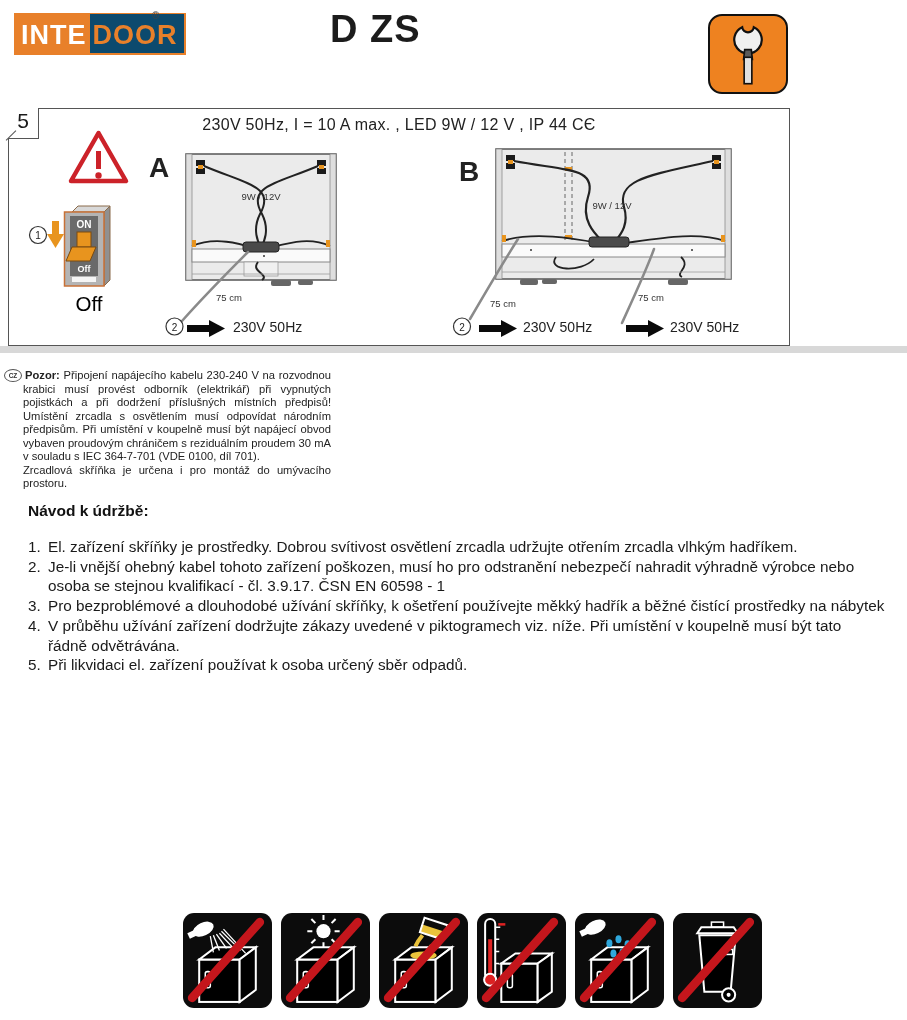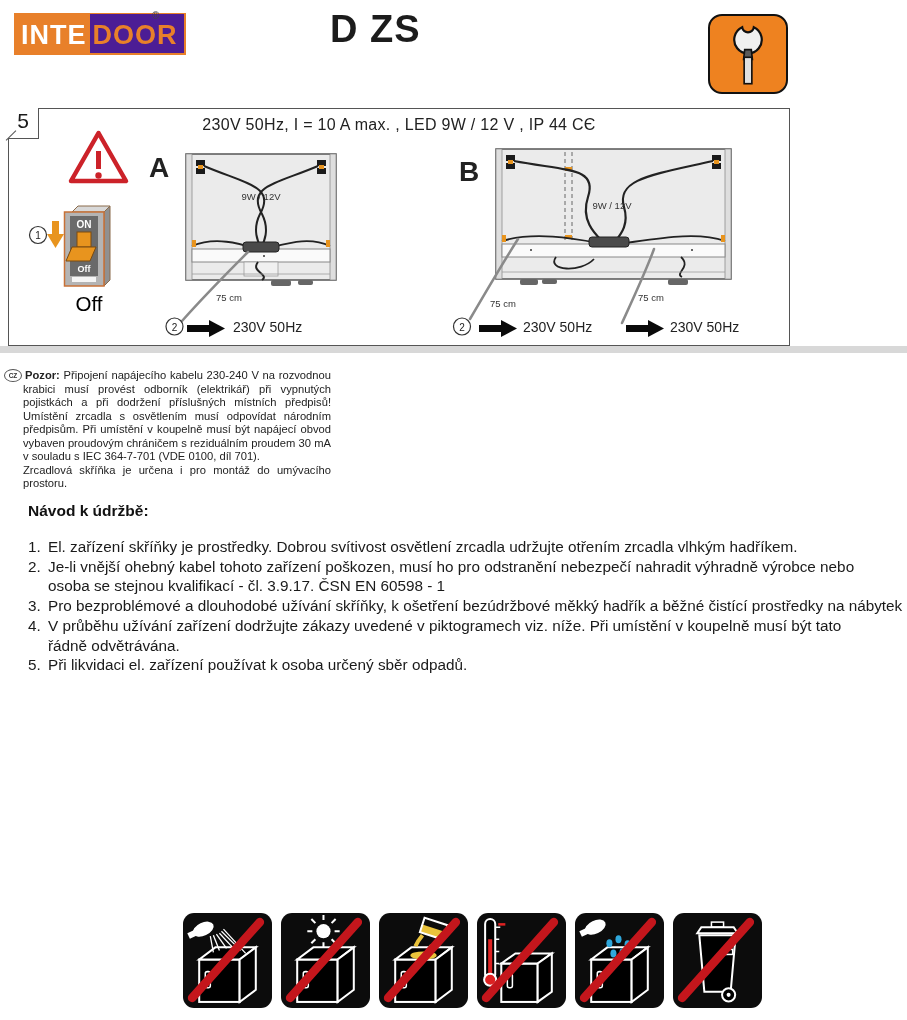--- a/index.html
+++ b/index.html
@@ -6,21 +6,21 @@
   body{
     width:907px;height:1020px;position:relative;overflow:hidden;
     background:#ffffff;color:#1a1a1a;
     font-family:"Liberation Sans", sans-serif;
   }
   .abs{position:absolute;}
 
   
   .logo{left:14px;top:13px;display:inline-flex;align-items:flex-end;border:2px solid #e8802a;height:38px;}
   .logo-inte{background:#e8802a;color:#fff;font-weight:bold;font-size:27px;letter-spacing:1px;padding:3px 3px 0 5px;line-height:36px;}
-  .logo-door{background:#4c1d95;color:#e8802a;font-weight:bold;font-size:27px;letter-spacing:1px;padding:3px 6px 0 3px;line-height:36px;}
+  .logo-door{background:#0c4a6e;color:#e8802a;font-weight:bold;font-size:27px;letter-spacing:1px;padding:3px 6px 0 3px;line-height:36px;}
   .logo-reg{left:152px;top:10px;font-size:10px;color:#444;}
   .page-title{left:330px;top:8px;width:140px;text-align:left;font-size:38px;font-weight:bold;color:#1c1c1c;letter-spacing:1px;}
   .tool-tile{left:708px;top:14px;width:76px;height:76px;background:#ee8220;border:2.5px solid #111;border-radius:14px;display:flex;align-items:center;justify-content:center;}
 
   
   .step-box{left:8px;top:108px;width:780px;height:236px;border:1px solid #555;background:#fff;}
   .step-tab{left:-1px;top:-1px;width:30px;height:30px;background:#fff;border-right:1px solid #555;border-bottom:1px solid #555;
             font-size:21px;display:flex;align-items:flex-start;justify-content:center;line-height:26px;}
   .step-tab::after{content:"";position:absolute;left:-4px;bottom:2px;width:14px;height:1px;background:#555;transform:rotate(-45deg);}
   .spec-line{left:0;top:7px;width:100%;text-align:center;font-size:16px;color:#222;letter-spacing:.3px;}
@@ -211,21 +211,21 @@
   <span class="lang-badge">CZ</span><b>Pozor:</b><span class="note-text"> Připojení napájecího kabelu 230-240 V na rozvodnou krabici musí provést odborník (elektrikář) při vypnutých pojistkách a při dodržení příslušných místních předpisů! Umístění zrcadla s osvětlením musí odpovídat národním předpisům. Při umístění v koupelně musí být napájecí obvod vybaven proudovým chráničem s reziduálním proudem 30 mA v souladu s IEC 364-7-701 (VDE 0100, díl 701).
 Zrcadlová skříňka je určena i pro montáž do umývacího prostoru.</span>
 </p>
 
 <div class="abs maint">
   <div class="maint-heading">Návod k údržbě:</div>
   <ul class="maint-list">
     <li><span class="item-num">1.</span><span>El. zařízení skříňky je prostředky. Dobrou svítivost osvětlení zrcadla udržujte otřením zrcadla vlhkým hadříkem.</span></li>
     <li><span class="item-num">2.</span><span>Je-li vnější ohebný kabel tohoto zařízení poškozen, musí ho pro odstranění nebezpečí nahradit výhradně výrobce nebo
 osoba se stejnou kvalifikací - čl. 3.9.17. ČSN EN 60598 - 1</span></li>
-    <li><span class="item-num">3.</span><span>Pro bezproblémové a dlouhodobé užívání skříňky, k ošetření bezúdržbové měkký hadřík a běžné čistící prostředky na nábytek</span></li>
+    <li><span class="item-num">3.</span><span>Pro bezproblémové a dlouhodobé užívání skříňky, k ošetření používejte měkký hadřík a běžné čistící prostředky na nábytek</span></li>
     <li><span class="item-num">4.</span><span>V průběhu užívání zařízení dodržujte zákazy uvedené v piktogramech viz. níže. Při umístění v koupelně musí být tato
 řádně odvětrávána.</span></li>
     <li><span class="item-num">5.</span><span>Při likvidaci el. zařízení používat k osoba určený sběr odpadů.</span></li>
   </ul>
 </div>
 
 <div class="abs picto-row">
 
   <div class="picto">
     <svg width="89" height="95" viewBox="0 0 88 94">

